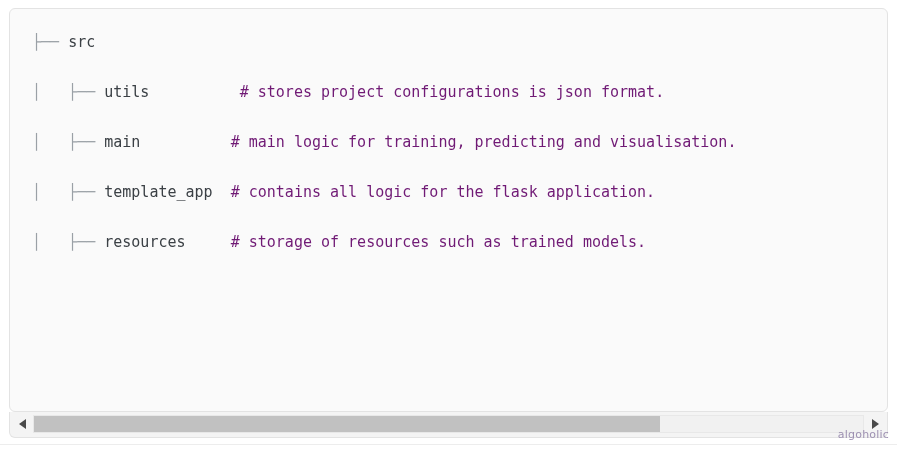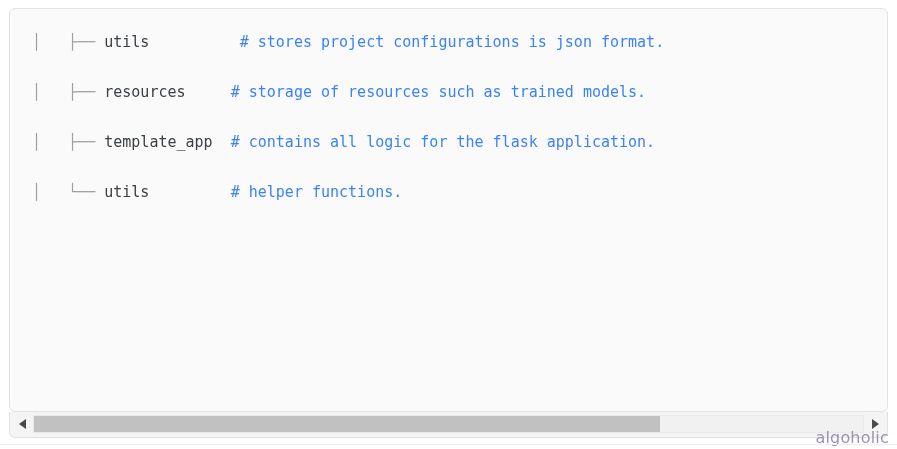--- a/index.html
+++ b/index.html
@@ -67,21 +67,21 @@
 
   .tree-glyph {
     color: #9aa0a6;
   }
 
   .entry-name {
     color: #3b4045;
   }
 
   .entry-comment {
-    color: #3b82f6;
+    color: #701a75;
   }
 
   
   #hscrollbar {
     position: absolute;
     left: 9px;
     top: 412px;
     width: 879px;
     height: 26px;
     background: #f4f4f4;
@@ -137,21 +137,21 @@
   .tri-right {
     border-left: 7px solid #4a4a4a;
   }
 
   
   #watermark {
     position: absolute;
     right: 8px;
     top: 428px;
     font-family: "DejaVu Sans", "Liberation Sans", sans-serif;
-    font-size: 16px;
+    font-size: 11px;
     color: #8e7fa6;
     opacity: 0.85;
     letter-spacing: 0.2px;
   }
 
   #bottom-rule {
     position: absolute;
     left: 0;
     top: 444px;
     width: 897px;
@@ -159,25 +159,25 @@
     background: #ededed;
   }
 </style>
 </head>
 <body>
 
 <div id="page">
 
   <div id="code-card">
     <div id="code-viewport">
-      <pre id="code-block">
+      <pre id="code-block"><span class="code-line"><span class="tree-glyph">├── </span><span class="entry-name">src</span><span>              </span><span class="entry-comment"></span></span>
 <span class="code-line"><span class="tree-glyph">│   ├── </span><span class="entry-name">utils</span><span>          </span><span class="entry-comment"># stores project configurations is json format.</span></span>
+<span class="code-line"><span class="tree-glyph">│   ├── </span><span class="entry-name">main</span><span>          </span><span class="entry-comment"># main logic for training, predicting and visualisation.</span></span>
+<span class="code-line"><span class="tree-glyph">│   ├── </span><span class="entry-name">template_app</span><span>  </span><span class="entry-comment"># contains all logic for the flask application.</span></span>
 <span class="code-line"><span class="tree-glyph">│   ├── </span><span class="entry-name">resources</span><span>     </span><span class="entry-comment"># storage of resources such as trained models.</span></span>
-<span class="code-line"><span class="tree-glyph">│   ├── </span><span class="entry-name">template_app</span><span>  </span><span class="entry-comment"># contains all logic for the flask application.</span></span>
-<span class="code-line"><span class="tree-glyph">│   └── </span><span class="entry-name">utils</span><span>         </span><span class="entry-comment"># helper functions.</span></span>
 
 
 
 
 
 </pre>
     </div>
   </div>
 
   <div id="hscrollbar">

